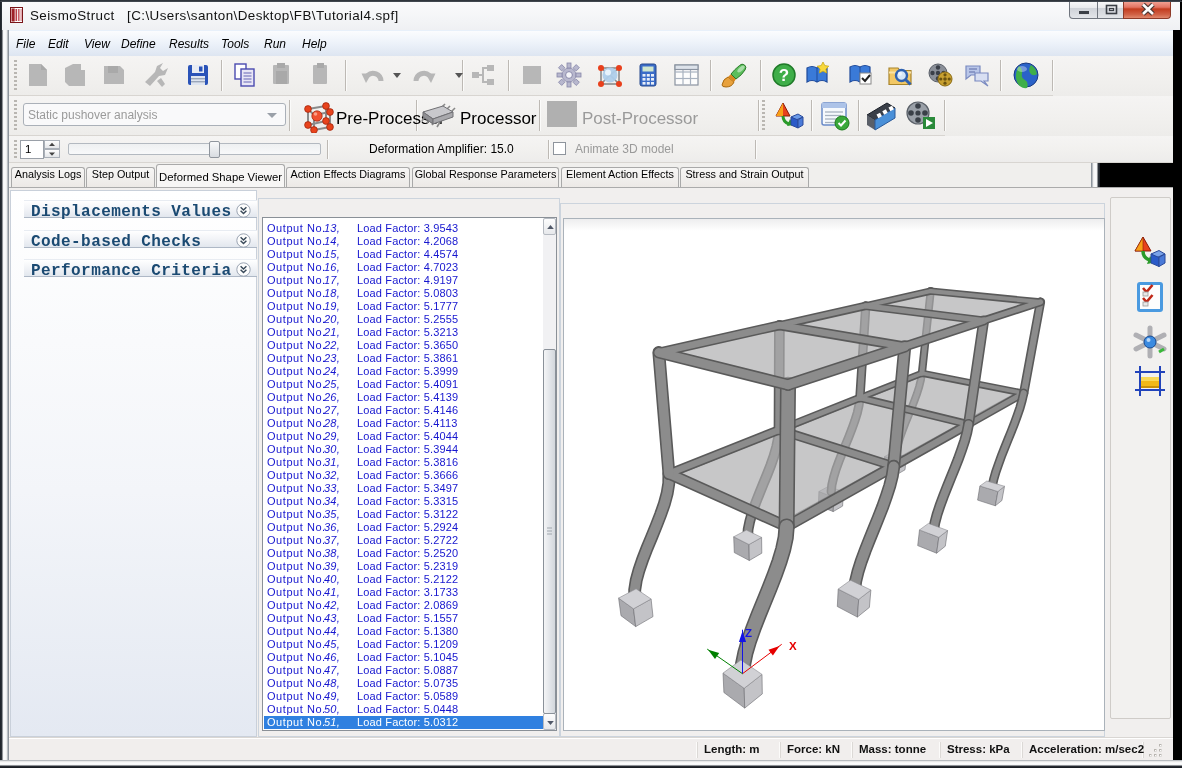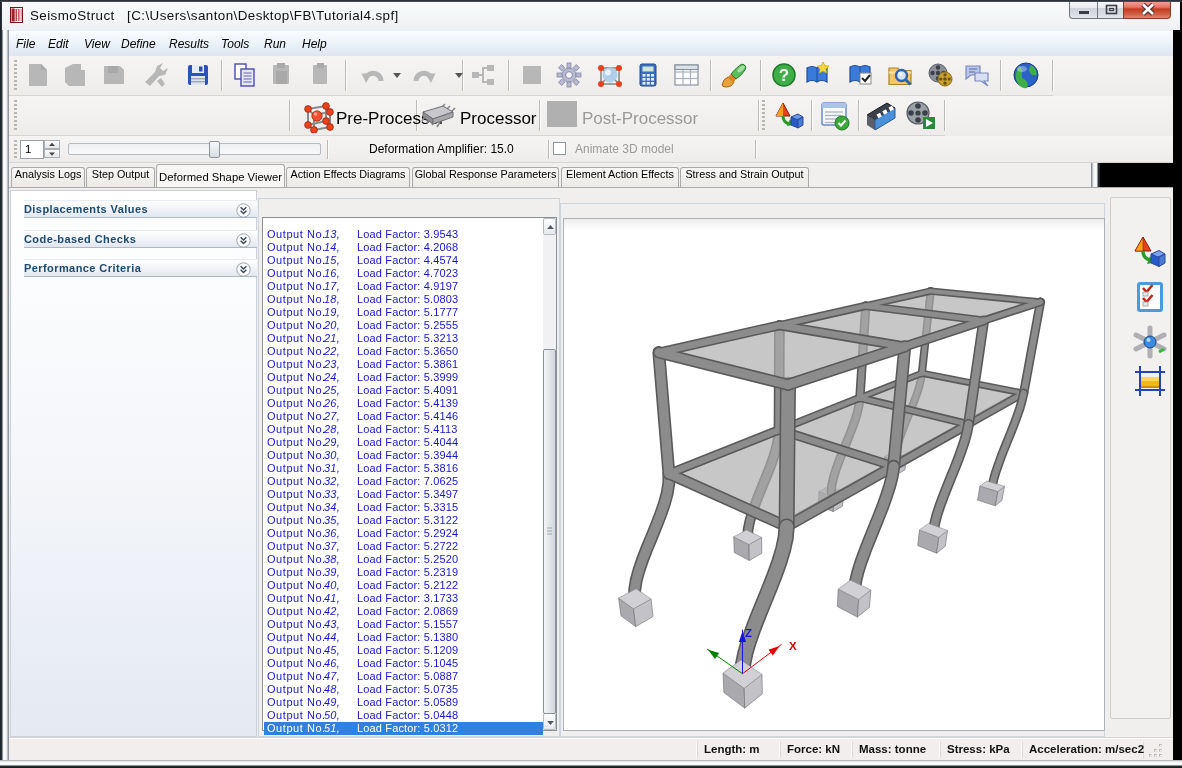--- a/index.html
+++ b/index.html
@@ -50,26 +50,26 @@
 #slider .th { position:absolute; left:141px; top:-1px; width:11px; height:17px; background:linear-gradient(180deg,#f8f9fa,#d8dce1); border:1px solid #8f959d; border-radius:2px; }
 #chk { position:absolute; left:544px; top:6px; width:13px; height:13px; background:#fff; border:1px solid #8e949c; }
 
 #tabbar { left:9px; top:163px; width:1164px; height:24px; }
 .tab { position:absolute; top:4px; height:20px; background:linear-gradient(180deg,#f7f6f5 0,#ece9e6 100%); border:1px solid #a9a9a9; border-bottom:none; border-radius:3px 3px 0 0; font-size:10.8px; color:#000; text-align:center; white-space:nowrap; overflow:hidden; }
 .tab.act { top:1px; height:23px; background:#f7f6f5; z-index:5; font-size:11.3px; padding-top:6px; }
 #contentpane { left:9px; top:187px; width:1164px; height:550px; background:#f1efee; border-top:1px solid #ababab; }
 
 #leftpanel { position:absolute; left:1px; top:2px; width:247px; height:547px; background:linear-gradient(180deg,#ffffff 0,#f3f5f9 55%,#e4e9f2 100%); border:1px solid #c9d0da; }
 .acc { position:absolute; left:13px; width:233px; height:18px; background:linear-gradient(180deg,#ffffff 0,#f0f2f6 55%,#e2e7ee 100%); border-bottom:1px solid #aeb8c6; border-top:1px solid #e8ecf2; }
-.acc .t { position:absolute; left:0; top:2px; font-size:11px; font-weight:bold; color:#1b4a72; letter-spacing:0.42px; }
+.acc .t { position:absolute; left:7px; top:2px; font-size:16px; font-weight:bold; color:#1b4a72; letter-spacing:0.42px;font-family:Liberation Mono, monospace; }
 .acc svg { position:absolute; right:6px; top:2px; }
 
 #midpanel { position:absolute; left:249px; top:10px; width:302px; height:539px; border:1px solid #ccd4dd; }
 #listbox { position:absolute; left:253px; top:29px; width:295px; height:514px; background:#fff; border:1px solid #8a9097; }
-#rows { position:absolute; left:1px; top:4px; width:279px;margin-top:6px; }
+#rows { position:absolute; left:1px; top:4px; width:279px; }
 .row { position:relative; height:13px; font-size:11px; color:#1616cf; line-height:13.2px; }
 .row span { position:absolute; top:0; white-space:pre; }
 .row .c1 { left:3px; letter-spacing:0.55px; } .row .c2 { left:51px; width:34px; text-align:center; letter-spacing:0.3px;font-style:italic; } .row .c3 { left:93px; letter-spacing:0.15px; }
 .row.sel { background:#2f80e0; color:#fff; }
 
 #sbar { position:absolute; right:0px; top:0px; width:13px; height:512px; background:#f1f1f3; }
 .sbtn { position:absolute; left:0; width:13px; height:17px; background:linear-gradient(180deg,#fdfdfd,#e6e8eb); border:1px solid #b5bac1; border-radius:2px; }
 #sthumb { position:absolute; left:0; top:131px; width:13px; height:365px; background:linear-gradient(90deg,#f4f5f6 0,#e3e6ea 50%,#d3d7dc 100%); border:1px solid #8a9199; border-radius:2px; }
 
 #rightpanel { position:absolute; left:551px; top:15px; width:545px; height:534px; border:1px solid #ccd4dd; }
@@ -340,20 +340,24 @@
       <div class="grip"></div>
       <div class="grip" style="left:753px"></div>
       <div style="position:absolute;left:0;top:39px;width:936px;height:1px;background:#d8d5d1"></div>
       <div class="vsep" style="left:280px;height:31px;top:4px"></div>
       <div class="vsep" style="left:407px;height:31px;top:4px"></div>
       <div class="vsep" style="left:530px;height:31px;top:4px"></div>
       <div class="vsep" style="left:749px;height:31px;top:4px"></div>
       <div class="vsep" style="left:802px;height:31px;top:4px"></div>
       <div class="vsep" style="left:849px;height:31px;top:4px"></div>
       <div class="vsep" style="left:935px;height:31px;top:4px"></div>
+      <div id="combo1">
+        <span class="t">Static pushover analysis</span>
+        <div class="arr"></div>
+      </div>
       <svg class="icon" style="left:291px;top:3px;width:34px;height:34px" viewBox="0 0 34 34">
 <g stroke="#8a8a8a" stroke-width="2">
           <line x1="8" y1="10" x2="26" y2="7"></line>
           <line x1="8" y1="10" x2="8" y2="26"></line>
           <line x1="26" y1="7" x2="26" y2="22"></line>
           <line x1="8" y1="26" x2="26" y2="22"></line>
           <line x1="8" y1="10" x2="14" y2="16"></line>
           <line x1="26" y1="7" x2="30" y2="13"></line>
           <line x1="8" y1="26" x2="14" y2="31"></line>
           <line x1="26" y1="22" x2="30" y2="28"></line>
@@ -593,21 +597,21 @@
             <span class="c3">Load Factor: 5.3944</span>
           </div>
           <div class="row">
             <span class="c1">Output No.</span>
             <span class="c2">31,</span>
             <span class="c3">Load Factor: 5.3816</span>
           </div>
           <div class="row">
             <span class="c1">Output No.</span>
             <span class="c2">32,</span>
-            <span class="c3">Load Factor: 7.0625</span>
+            <span class="c3">Load Factor: 5.3666</span>
           </div>
           <div class="row">
             <span class="c1">Output No.</span>
             <span class="c2">33,</span>
             <span class="c3">Load Factor: 5.3497</span>
           </div>
           <div class="row">
             <span class="c1">Output No.</span>
             <span class="c2">34,</span>
             <span class="c3">Load Factor: 5.3315</span>

